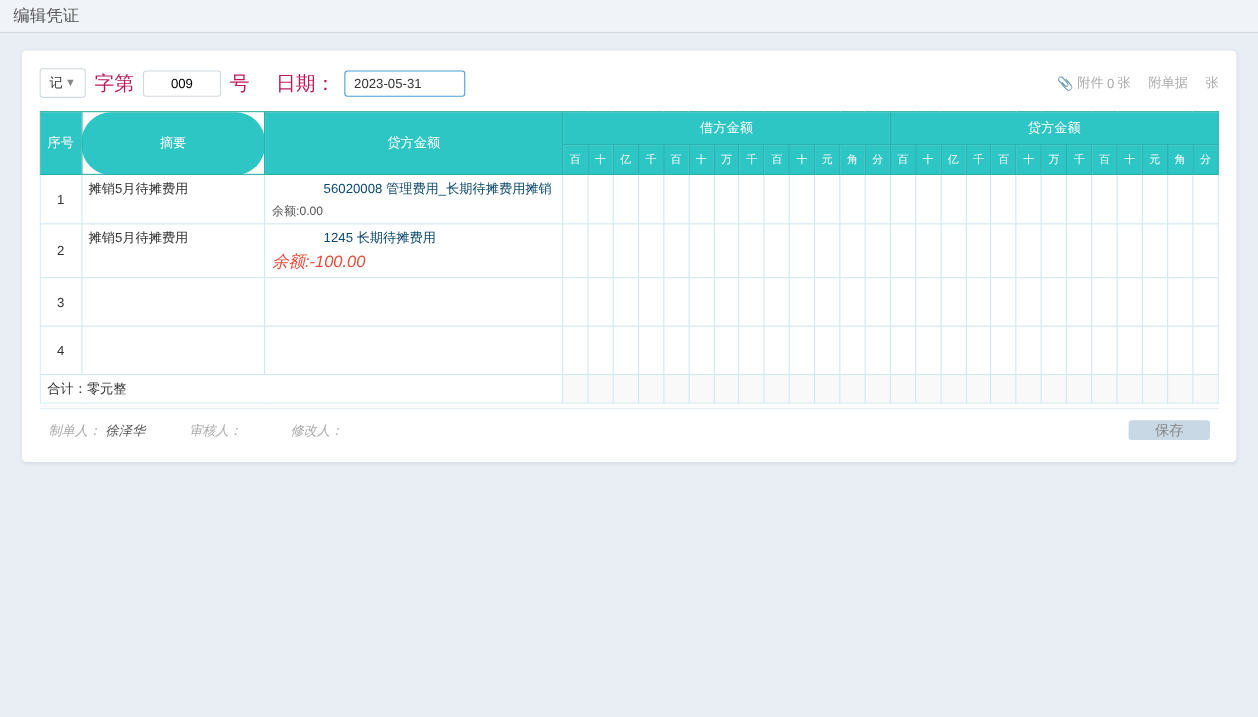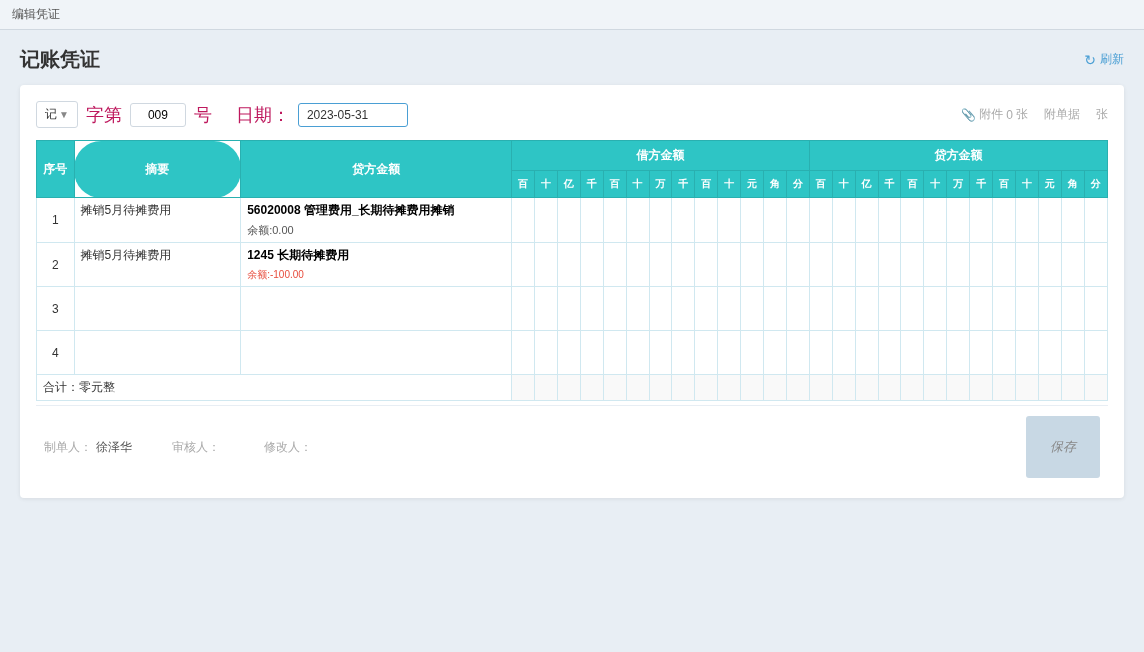--- a/index.html
+++ b/index.html
@@ -8,21 +8,21 @@
       background: #e8eef4;
       width: 1144px;
       height: 652px;
       overflow: hidden;
       font-size: 12px;
     }
     .title-bar {
       background: #f0f4f8;
       border-bottom: 1px solid #d0d8e0;
       padding: 6px 12px;
-      font-size: 12px;
+      font-size: 15px;
       color: #555;
       height: 30px;
       display: flex;
       align-items: center;
     }
     .main-container {
       background: #e8eef4;
       padding: 16px 20px;
       height: 622px;
       overflow: hidden;
@@ -71,21 +71,21 @@
       cursor: pointer;
       font-size: 12px;
       color: #333;
     }
     .ji-select .arrow { font-size: 10px; color: #888; }
     .label-text { font-size: 18px; color: #be185d; }
     .zi-di-input {
       border: 1px solid #d0d8e0;
       border-radius: 3px;
       padding: 4px 8px;
-      width: 56px;
+      width: 71px;
       text-align: center;
       font-size: 12px;
       outline: none;
     }
     .date-input {
       border: 1px solid #4a9fd4;
       border-radius: 3px;
       padding: 4px 8px;
       width: 110px;
       font-size: 12px;
@@ -112,84 +112,76 @@
       width: 100%;
       border-collapse: collapse;
       font-size: 12px;
     }
     .voucher-table th {
       background: #2ec5c5;
       color: #fff;
       text-align: center;
       padding: 6px 4px;
       border: 1px solid #29b0b0;
-      font-weight: bold;
+      font-weight: normal;
     }
     .voucher-table td {
       border: 1px solid #d0e8f0;
       padding: 4px 6px;
       vertical-align: top;
       color: #333;
     }
     .col-seq { width: 36px; text-align: center; }
     .col-summary { width: 160px; border-radius: 27px; }
     .col-account { width: 260px; }
     .amount-col { width: 22px; text-align: center; font-size: 10px; }
-    .balance-red { color: #e74c3c; font-size: 10px; }
+    .balance-red { color: #e74c3c; font-size: 15px; font-style: italic; }
     .balance-normal { color: #555; font-size: 11px; }
     .row-seq { text-align: center; color: #333; }
-    .account-main { color: #000000; font-weight: bold; }
+    .account-main { color: #0c4a6e; font-weight: normal; margin-left: 47px; }
     .account-balance { margin-top: 4px; }
     .footer-row {
       display: flex;
       align-items: center;
       gap: 40px;
       padding: 10px 8px 4px;
       color: #aaa;
       font-size: 12px;
       border-top: 1px solid #e8eef4;
       margin-top: 4px;
     }
-    .footer-item { display: flex; gap: 4px; }
+    .footer-item { display: flex; gap: 4px; font-style: italic; }
     .footer-value { color: #555; }
     .save-btn {
       margin-left: auto;
       background: #c8d8e4;
       border: none;
       border-radius: 3px;
-      padding: 22px 24px;
+      padding: 0 24px;
       color: #888;
       font-size: 13px;
       cursor: pointer;
-      font-style: italic;
     }
     .table-container {
       position: relative;
       overflow: hidden;
     }
     .group-header-cell {
       text-align: center;
       border-bottom: 1px solid #29b0b0;
     }
   </style>
 </head>
 <body>
 
 <div class="title-bar">
   <span>编辑凭证</span>
 </div>
 
 <div class="main-container">
-  <div class="page-header">
-    <h1 class="page-title">记账凭证</h1>
-    <button class="refresh-btn">
-      <span style="font-size:14px;">↻</span>
-      <span>刷新</span>
-    </button>
-  </div>
 
   <div class="card">
 
     <div class="form-row">
       <div class="ji-select">
         <span>记</span>
         <span class="arrow">▼</span>
       </div>
       <span class="label-text">字第</span>
       <input class="zi-di-input" value="009" style="">

